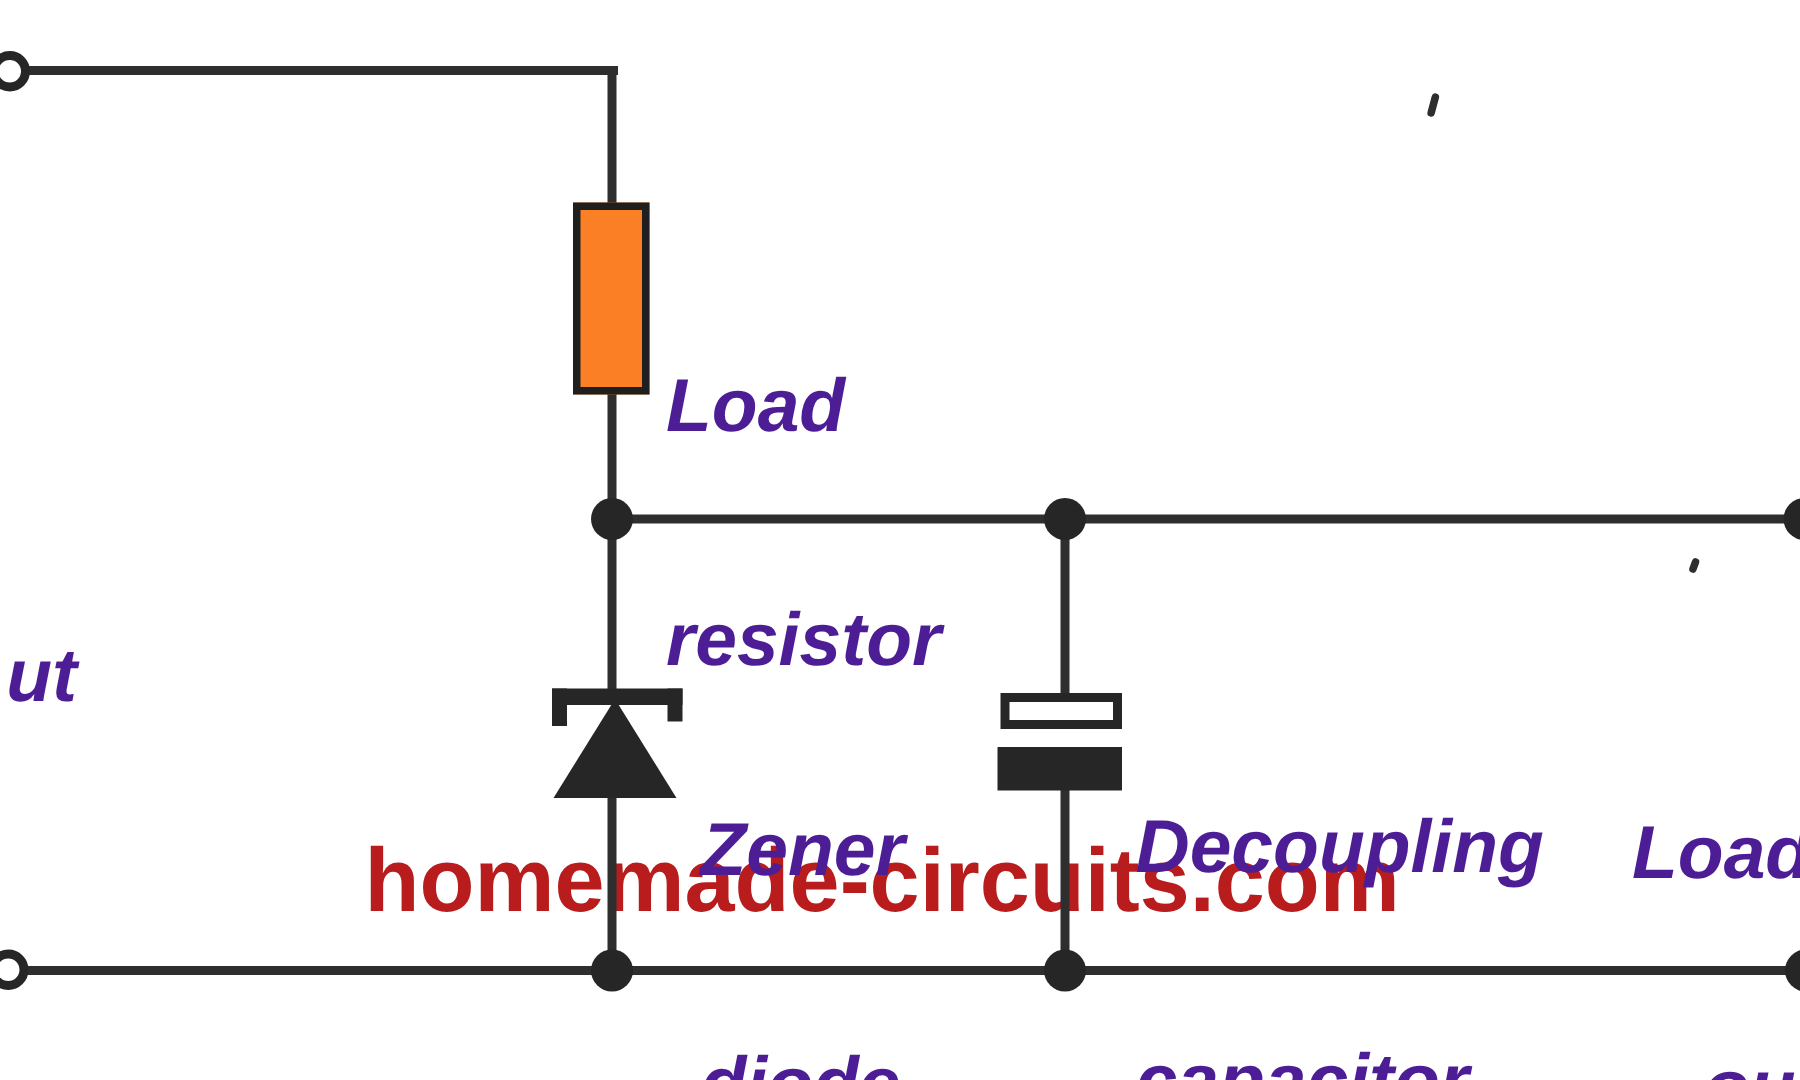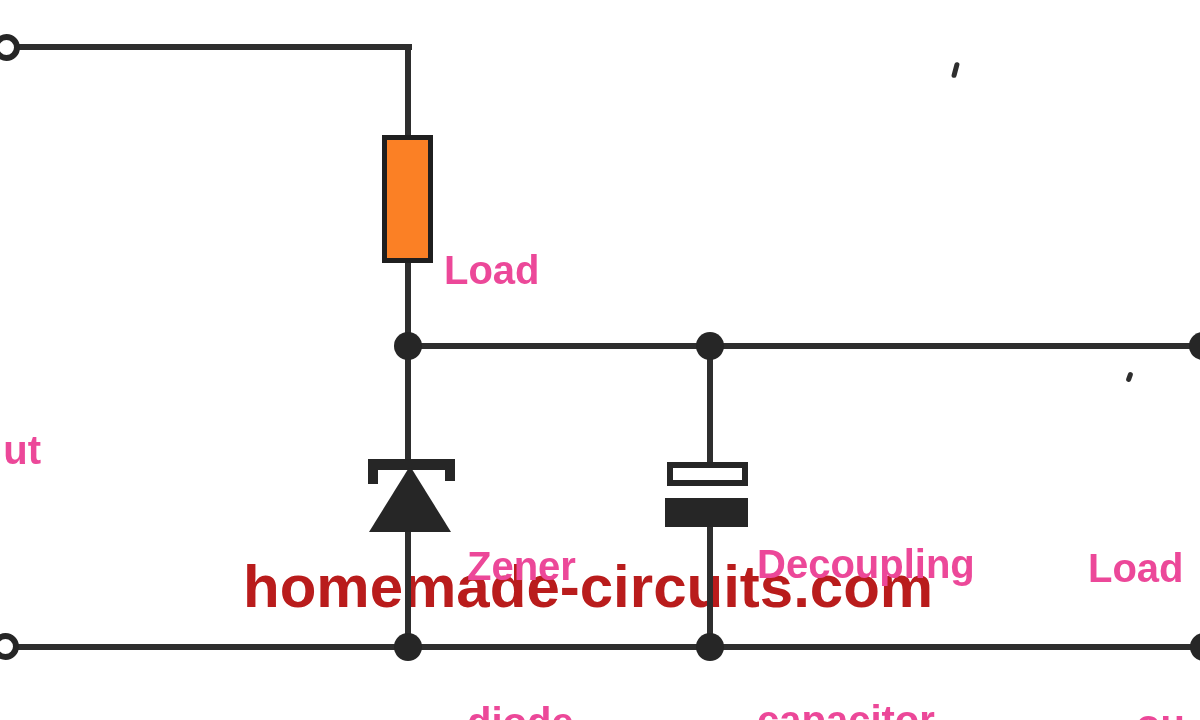--- a/index.html
+++ b/index.html
@@ -94,27 +94,28 @@
   .cap-plate-bottom {
     position: absolute;
     left: 665px;
     top: 498px;
     width: 83px;
     height: 29px;
     background: #262626;
   }
   .lbl {
     position: absolute;
-    font-size: 40px;
+    font-size: 50px;
     font-weight: bold;
     line-height: 52px;
-    color: #ec4899;
+    color: #4c1d95;
     letter-spacing: 0px;
     white-space: pre;
     z-index: 3;
+    font-style: italic;
   }
   .lbl span { display: block; }
   .indent2 { padding-left: 48px; }
   .watermark {
     position: absolute;
     left: 243px;
     top: 555px;
     font-size: 60px;
     font-weight: bold;
     line-height: 64px;
@@ -166,20 +167,21 @@
 
   <div class="cap-plate-top over"></div>
   <div class="cap-plate-bottom over"></div>
 
   <div class="lbl" style="left:0px; top:320px;text-align:center;">
     <span>ut</span>
   </div>
 
   <div class="lbl" style="left:444px; top:140px;">
     <span>Load</span>
+    <span>resistor</span>
   </div>
 
   <div class="lbl" style="left:467px; top:436px;">
     <span>Zener</span>
     <span>diode</span>
   </div>
 
   <div class="lbl" style="left:757px; top:434px;">
     <span>Decoupling</span>
     <span>capacitor</span>

